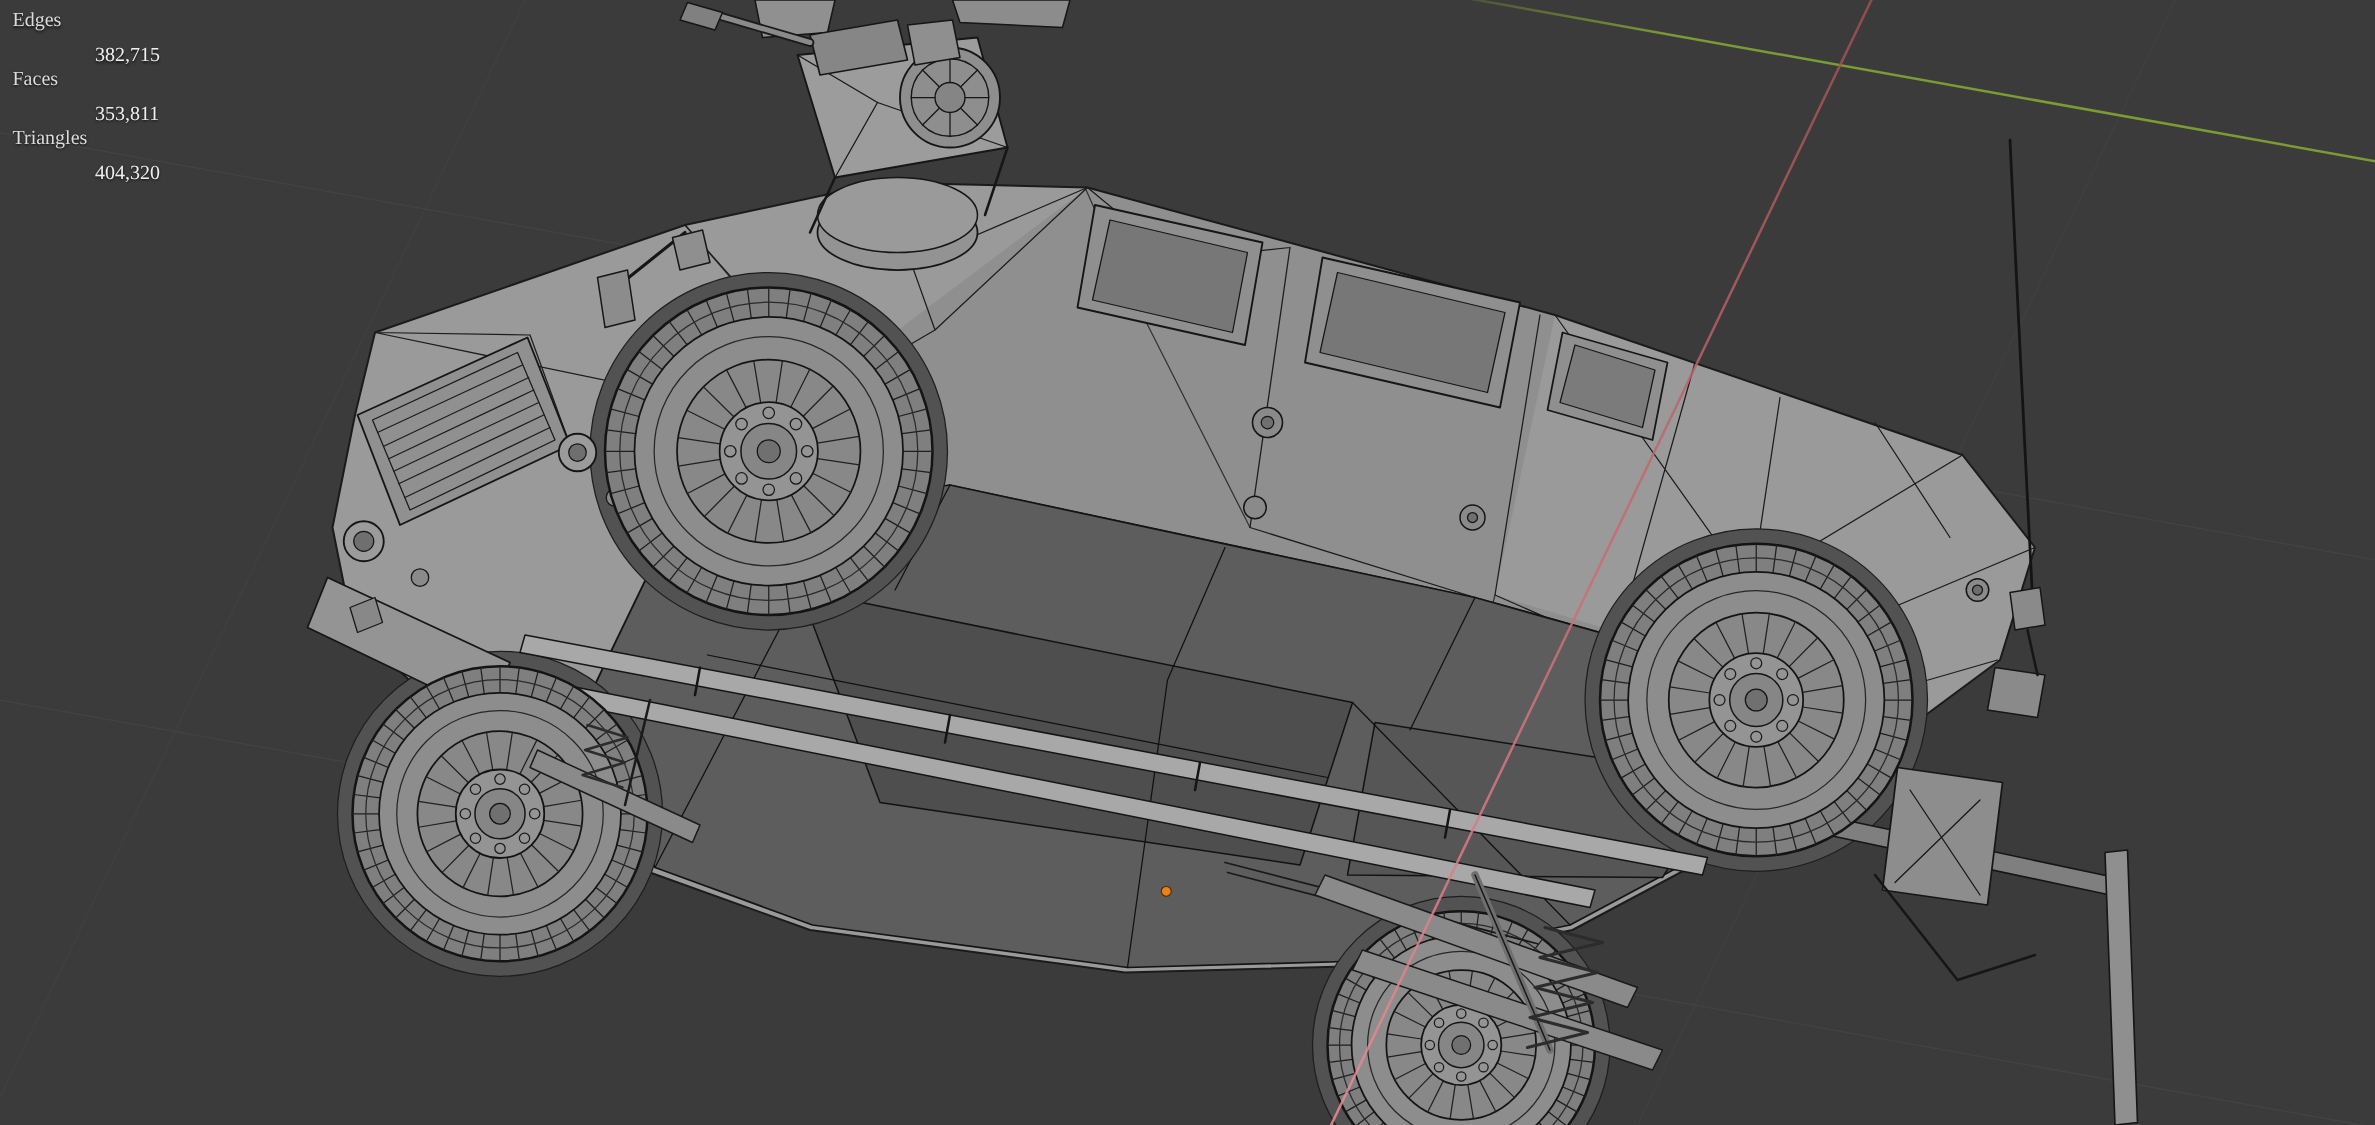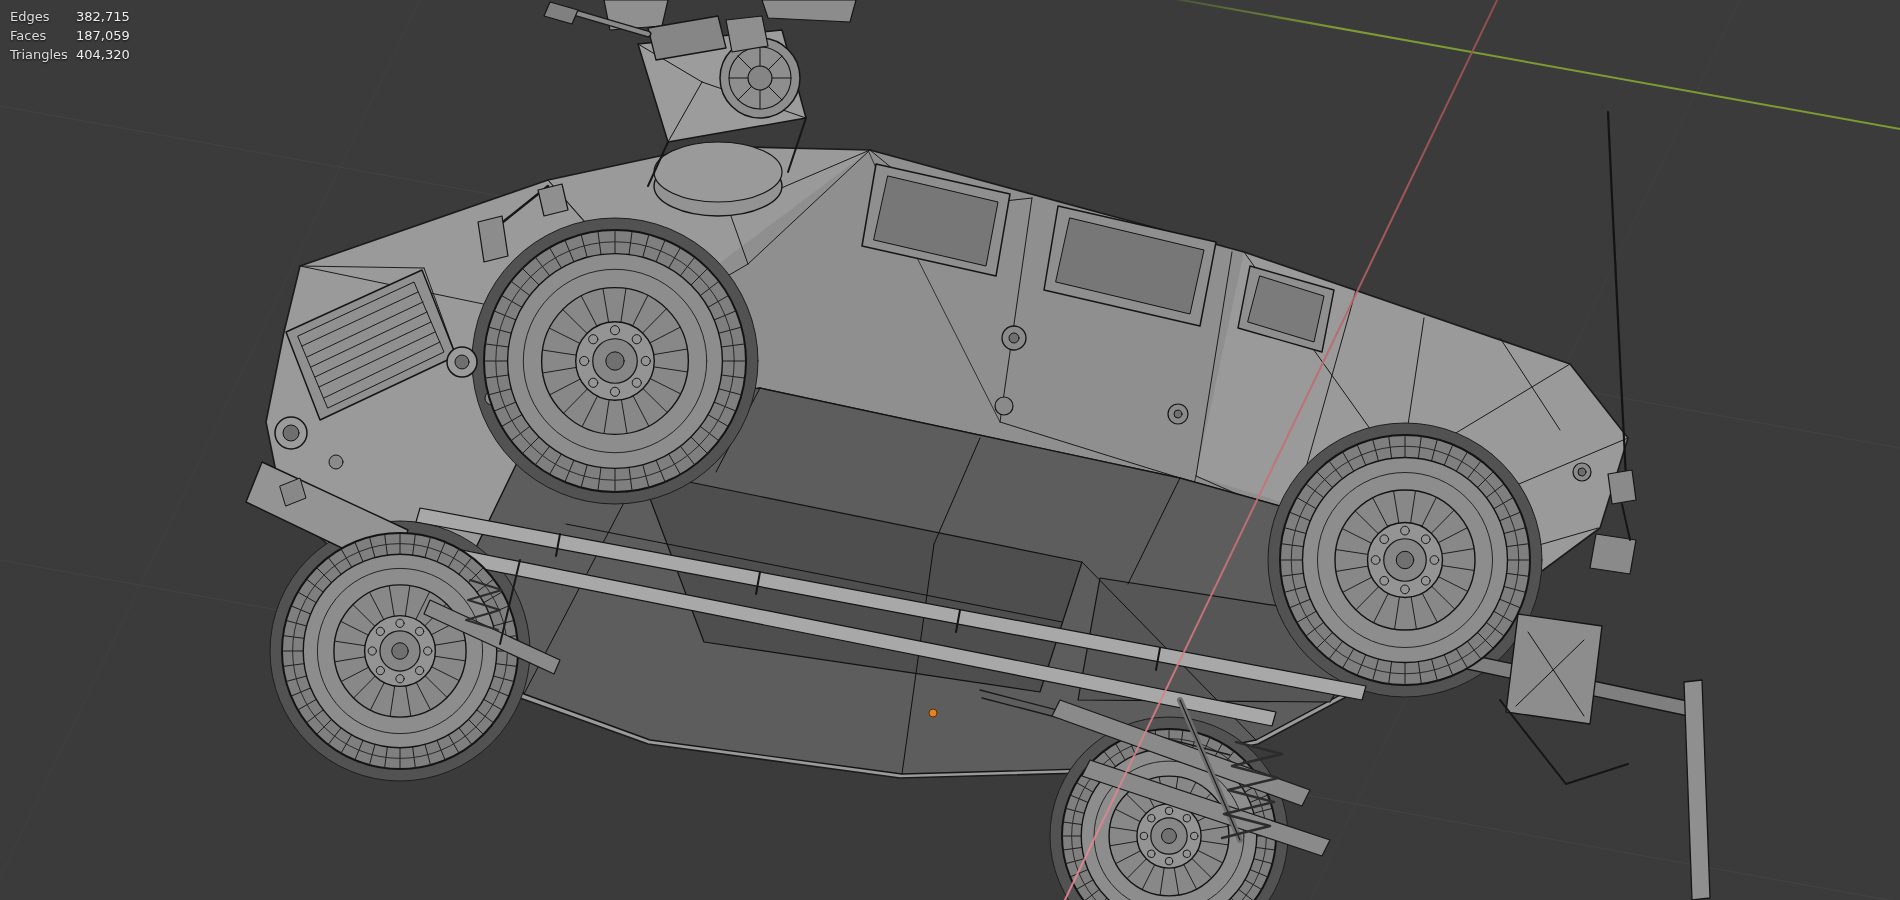--- a/index.html
+++ b/index.html
@@ -6,42 +6,43 @@
   .viewport{
     position:relative;
     width:1900px;height:900px;
     background:var(--vp-bg,#3b3b3b);
     overflow:hidden;
     font-family:"DejaVu Sans",sans-serif;
   }
   .viewport svg{position:absolute;inset:0;display:block;}
   .stats{
     position:absolute;top:7px;left:10px;z-index:5;
-    color:#e6e6e6;font-size:13px;line-height:19px;
+    color:#e6e6e6;font-size:16px;line-height:19px;
     text-shadow:0 1px 2px rgba(0,0,0,.75);
     user-select:none;
+    font-family:Liberation Serif, serif;
   }
   .stat-row{display:flex;}
   .stat-label{width:66px;color:#dcdcdc;}
-  .stat-value{color:#efefef;}
+  .stat-value{color:#efefef;margin-top:28px;}
   path,line,circle,ellipse,rect{shape-rendering:geometricPrecision;}
 </style>
 </head>
 <body>
 
 <div class="viewport" style="--vp-bg: #3b3b3b;">
 
   <div class="stats">
     <div class="stat-row">
       <span class="stat-label">Edges</span>
       <span class="stat-value">382,715</span>
     </div>
     <div class="stat-row">
       <span class="stat-label">Faces</span>
-      <span class="stat-value">187,059</span>
+      <span class="stat-value">353,811</span>
     </div>
     <div class="stat-row">
       <span class="stat-label">Triangles</span>
       <span class="stat-value">404,320</span>
     </div>
   </div>
 
   <svg viewBox="0 0 1900 900" width="1900" height="900">
     <defs>
       <linearGradient id="axisX" gradientUnits="userSpaceOnUse" x1="1500" y1="0" x2="1062" y2="900">

